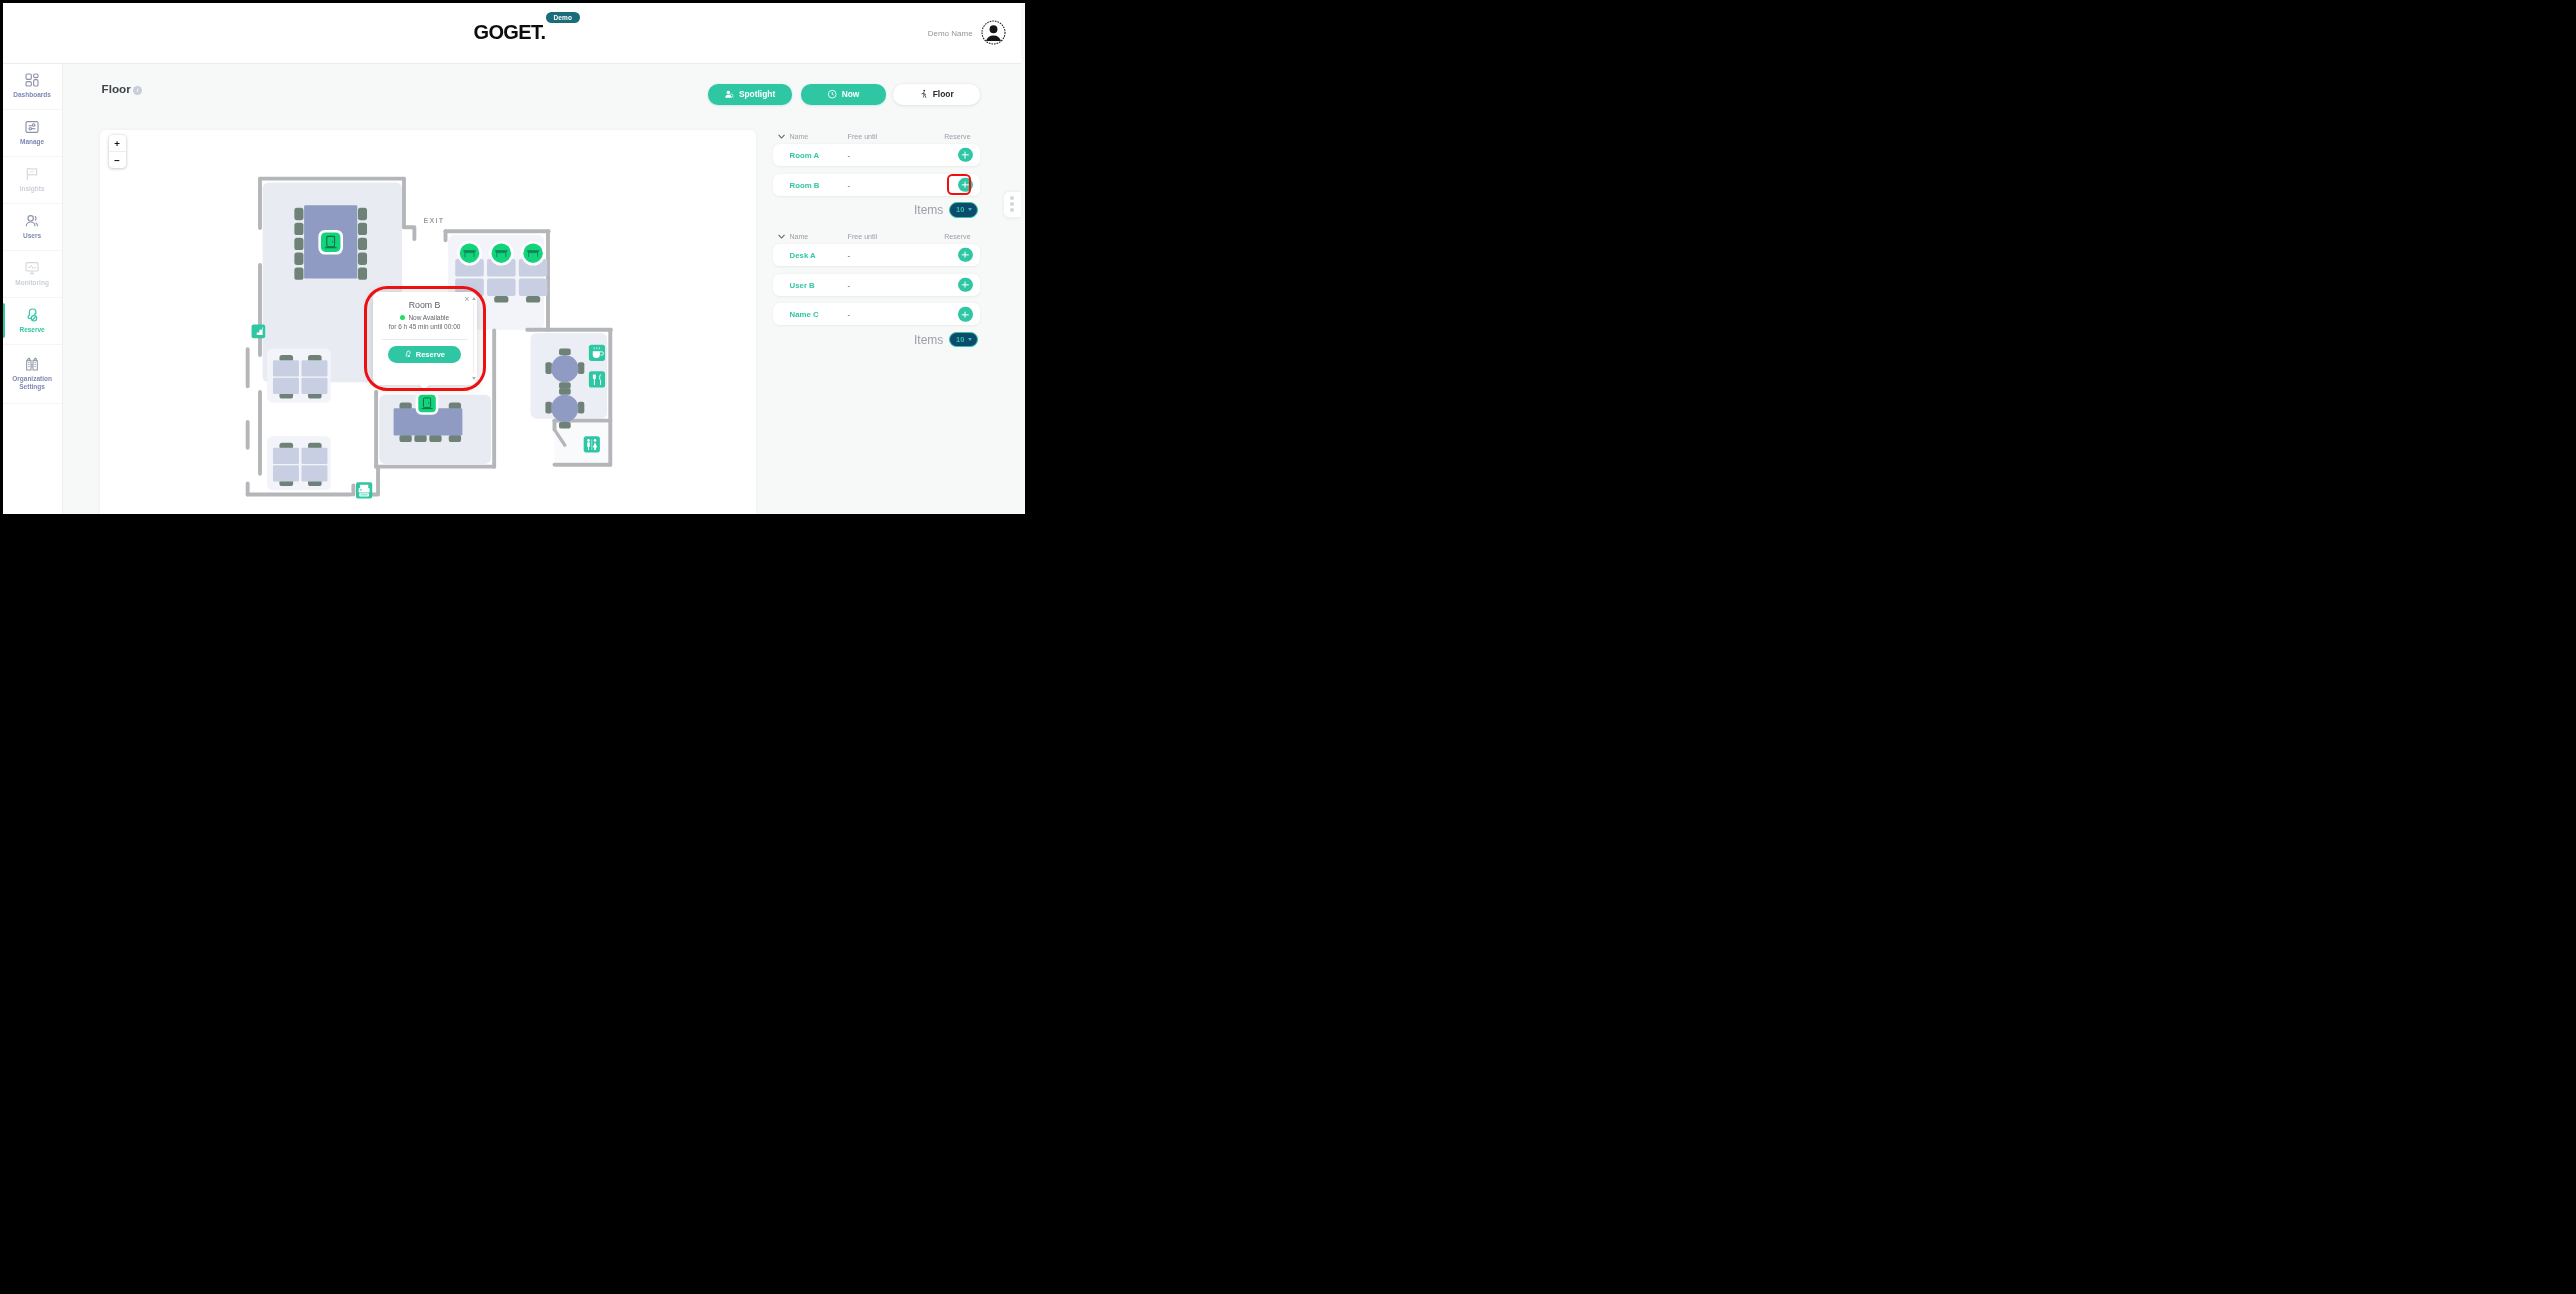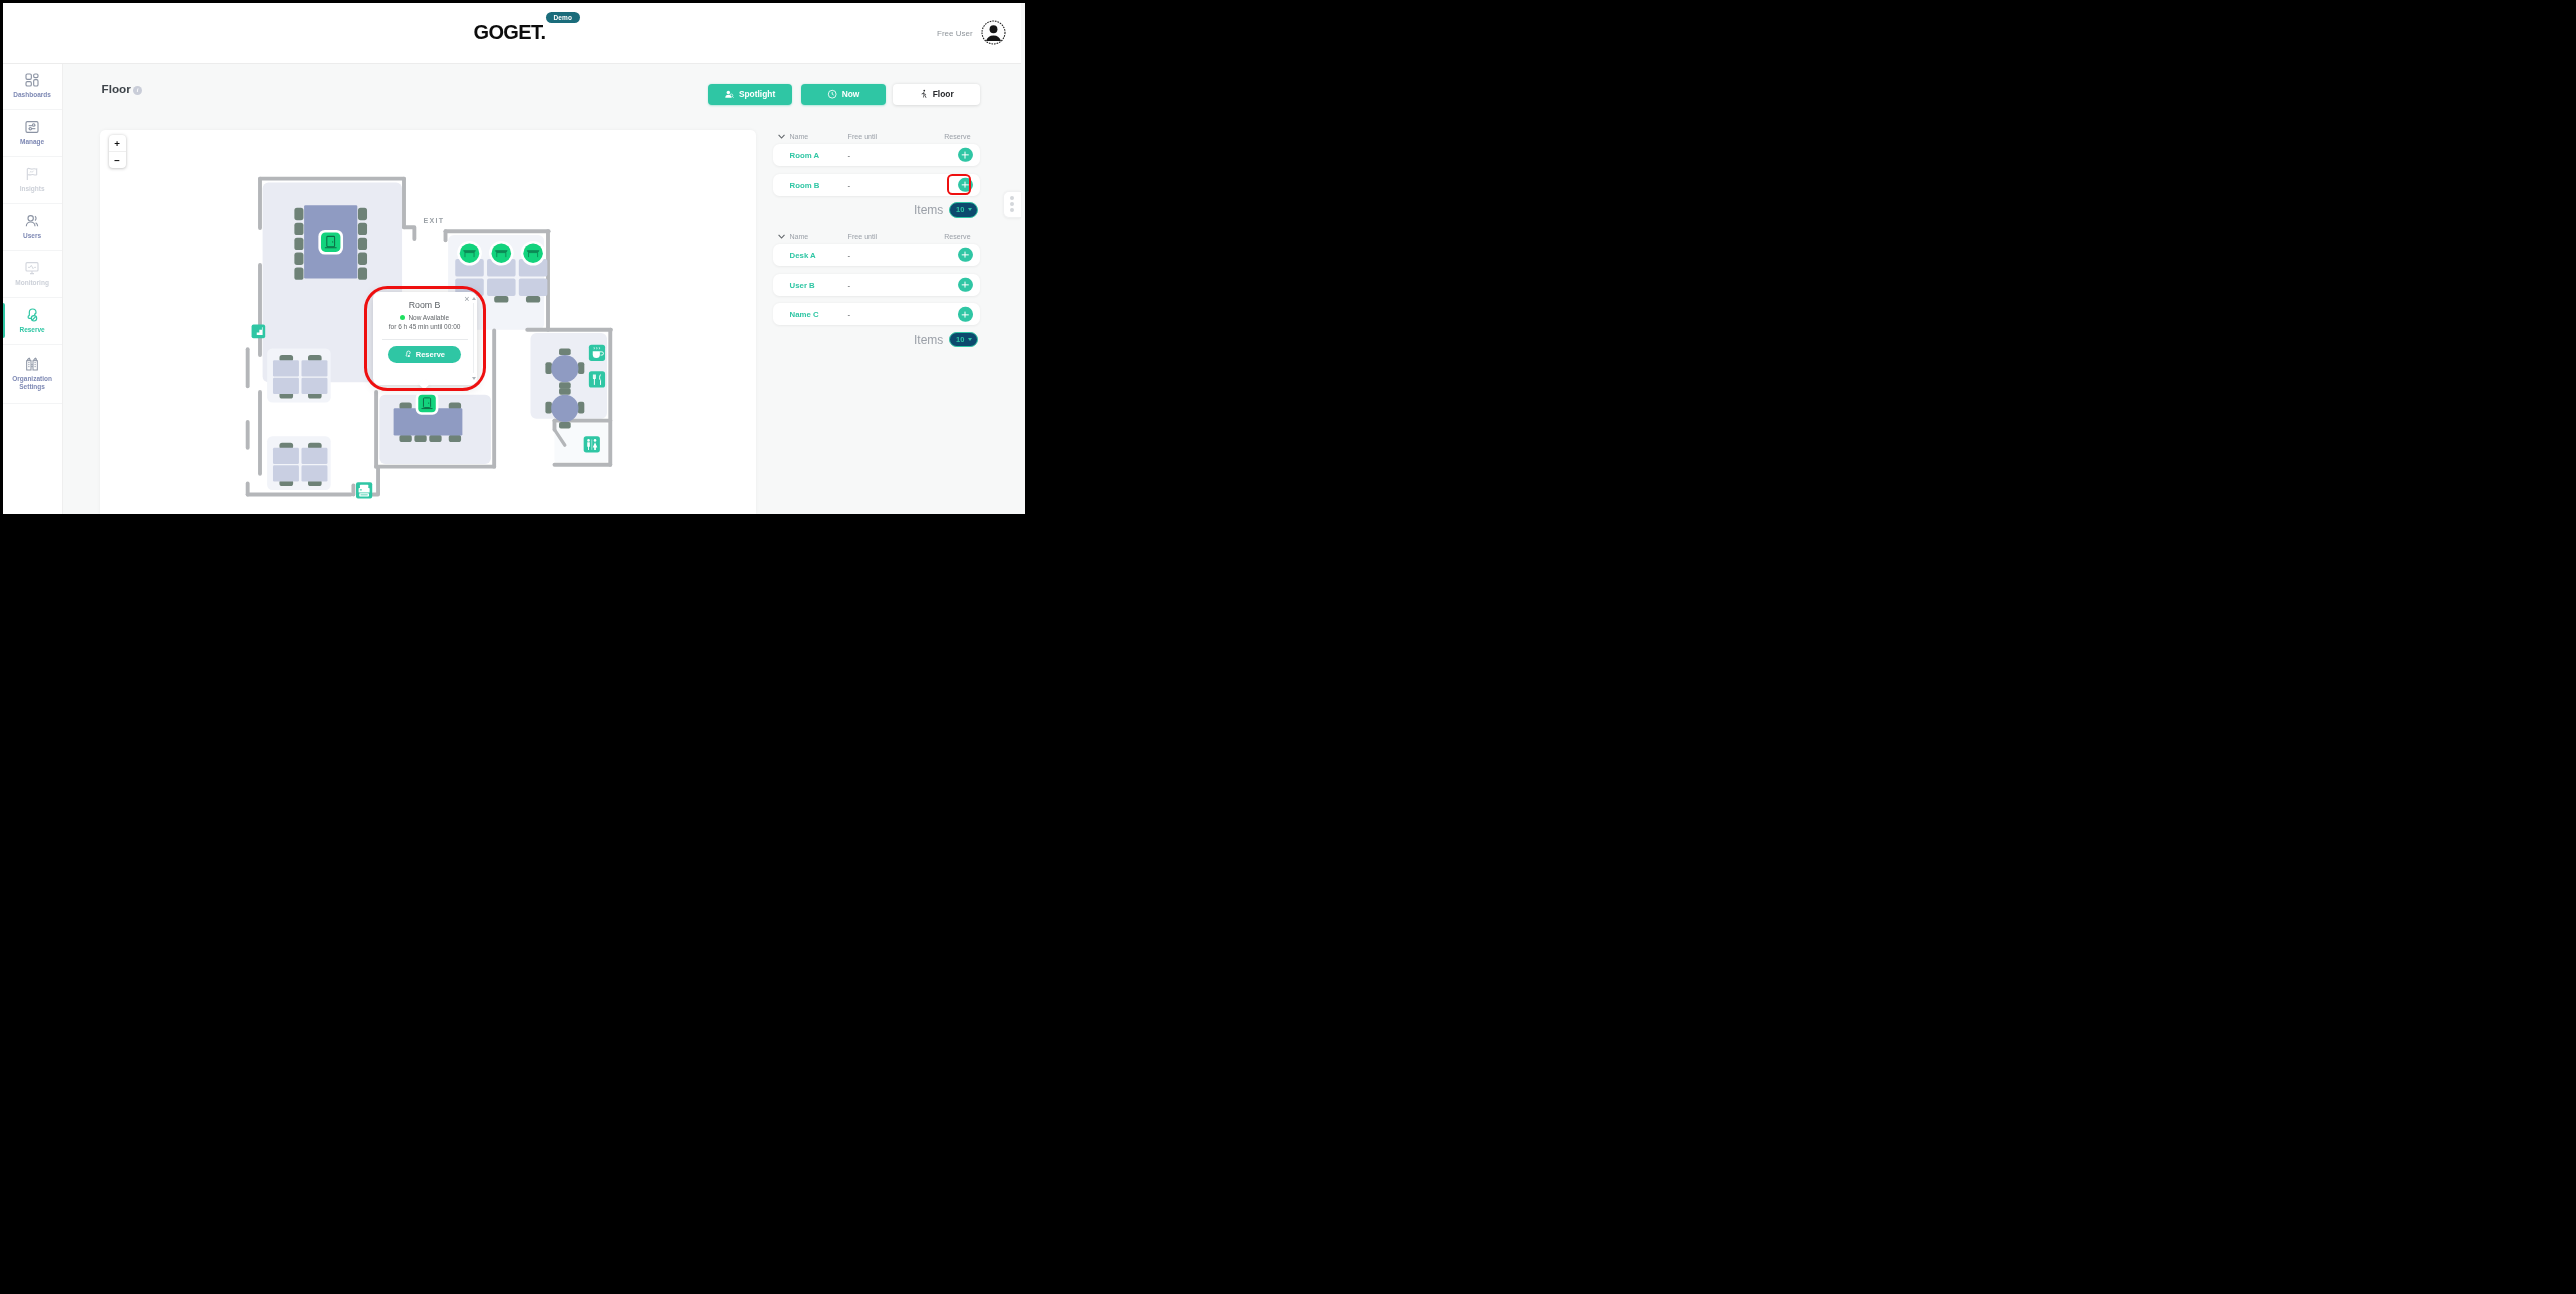--- a/index.html
+++ b/index.html
@@ -25,21 +25,21 @@
   .side-item.active{color:#2fc6a4;}
   .side-item.active .lbl{color:#2fc6a4;}
   .side-item.active::before{content:"";position:absolute;left:0;top:5.2px;bottom:5.2px;width:2.6px;background:#2fc6a4;border-radius:0 2.6px 2.6px 0;}
   .side-item.tall{height:58px;}
   .side-item svg{display:block;}
 
   
   .page-title{position:absolute;left:99px;top:79px;font-size:11.7px;font-weight:700;color:#3e444a;z-index:5;}
   .info-dot{position:absolute;left:130px;top:83px;width:9.7px;height:9.7px;border-radius:50%;background:#c9cdd8;color:#fff;
             font-size:5.8px;font-weight:700;text-align:center;line-height:9.7px;font-style:italic;z-index:5;}
-  .pill-btn{position:absolute;top:81px;height:21.4px;border-radius:4px;display:flex;align-items:center;justify-content:center;
+  .pill-btn{position:absolute;top:81px;height:21.4px;border-radius:10px;display:flex;align-items:center;justify-content:center;
             gap:4.5px;font-size:8.4px;font-weight:600;cursor:pointer;z-index:5;border:none;}
   .pill-btn.teal{background:#2fc6a4;color:#fff;box-shadow:0 0.6px 1.9px rgba(47,198,164,.35);}
   .pill-btn.white{background:#fff;color:#26282b;box-shadow:0 0.6px 3.2px rgba(0,0,0,.12);}
   .btn-spotlight{left:705px;width:84px;}
   .btn-now{left:798px;width:85px;}
   .btn-floor{left:890px;width:87px;}
 
   
   .canvas{position:absolute;left:97px;top:127px;width:656px;height:384px;background:#fff;border-radius:5.2px 5.2px 0 0;
           box-shadow:0 0 3.9px rgba(0,0,0,.05);overflow:hidden;}
@@ -98,21 +98,21 @@
 </style>
 </head>
 <body>
 
 <div class="frame">
 <div class="app">
 
   <div class="header">
     <div class="logo">GOGET.</div>
     <div class="demo-badge">Demo</div>
-    <div class="user-name">Free User</div>
+    <div class="user-name">Demo Name</div>
     <div class="avatar">
       <svg width="25" height="25" viewBox="0 0 38 38">
         <circle cx="19" cy="19" r="17.5" fill="#fdfdfd" stroke="#1a1a1a" stroke-width="1.6" stroke-dasharray="2.5 1.5"></circle>
         <circle cx="19" cy="14" r="6" fill="#141414"></circle>
         <path d="M7.5 32 a12 12 0 0 1 23 0 Z" fill="#141414"></path>
       </svg>
     </div>
   </div>
 
   <div class="sidebar">

